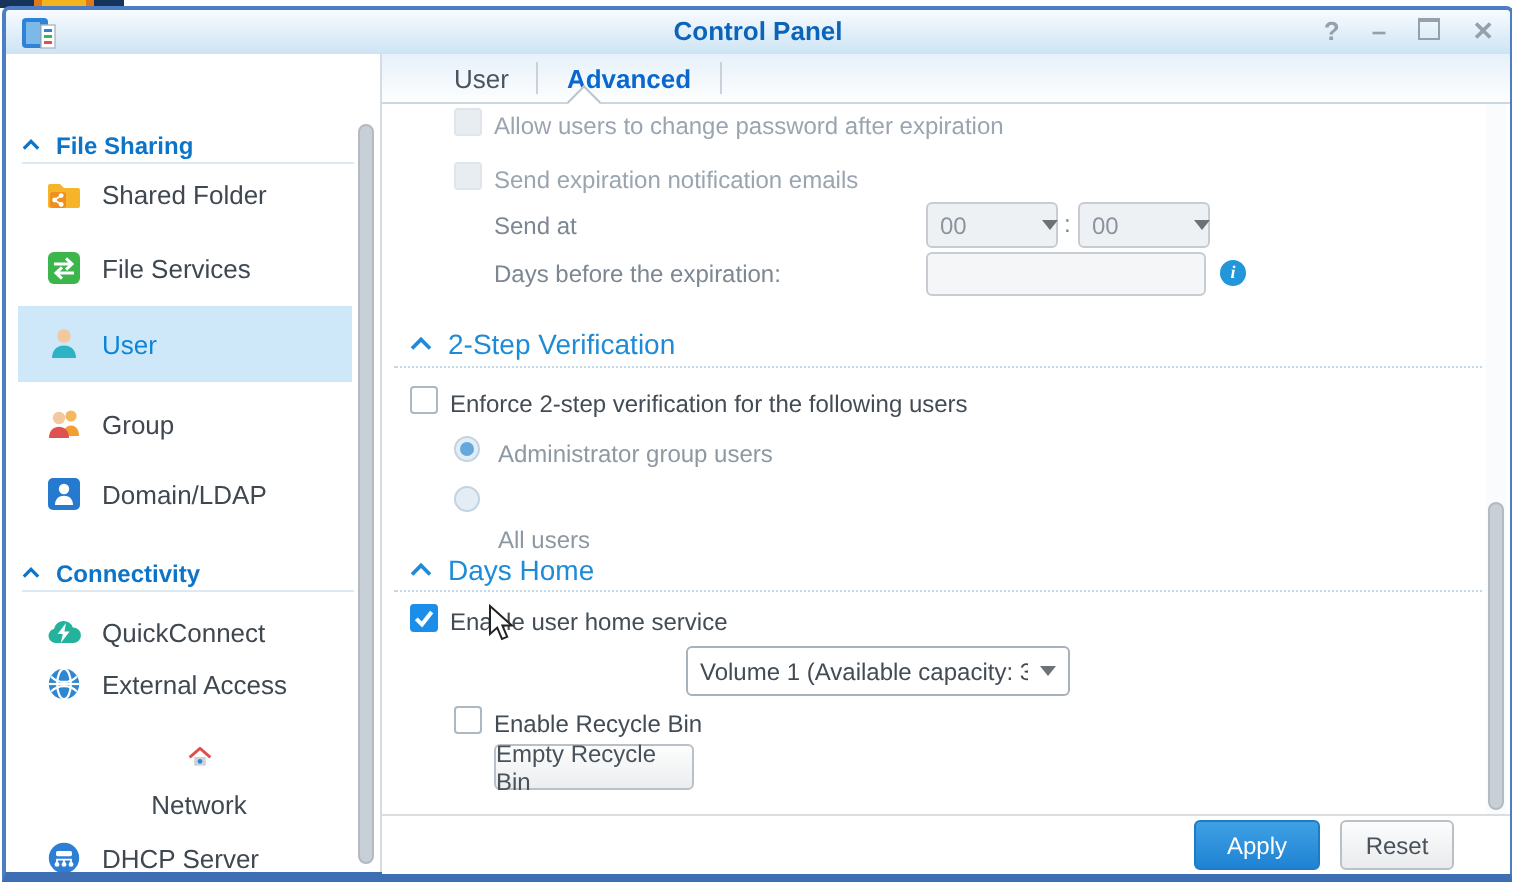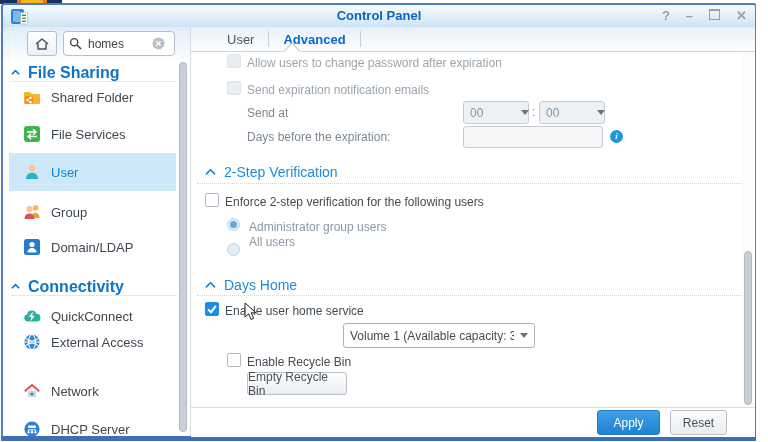--- a/index.html
+++ b/index.html
@@ -26,21 +26,21 @@
   .sidebar-top{position:absolute;left:0;top:0;right:0;height:33px;
     background:linear-gradient(#dfedf9,#fbfdfe);}
   .home-btn{position:absolute;left:24px;top:4px;width:30px;height:25px;box-sizing:border-box;
     border:1px solid #b6bfc9;border-radius:3px;background:linear-gradient(#fdfefe,#edf1f5);
     display:flex;align-items:center;justify-content:center;}
   .search-box{position:absolute;left:60px;top:4px;width:112px;height:25px;box-sizing:border-box;
     border:1px solid #b6bfc9;border-radius:4px;background:#fff;display:flex;align-items:center;padding:0 5px;}
   .search-box input{border:none;outline:none;background:transparent;width:62px;margin-left:4px;
     font-family:"Liberation Sans",sans-serif;font-size:12px;color:#3c444c;}
   .sb-header{position:absolute;left:8px;width:166px;height:17px;display:flex;align-items:center;gap:8px;
-    font-weight:bold;font-size:16px;color:#0c75c9;border-bottom:1px solid #dce8f2;}
+    font-weight:bold;font-size:12px;color:#0c75c9;border-bottom:1px solid #dce8f2;}
   .sb-item{position:absolute;left:6px;width:167px;height:38px;display:flex;align-items:center;gap:10px;
     padding-left:14px;box-sizing:border-box;font-size:13px;color:#3f4750;cursor:pointer;}
   .sb-item.selected{background:#cfe8f9;color:#0c86d6;}
   .sb-scroll{position:absolute;right:3px;top:35px;bottom:4px;width:8px;background:#f1f3f5;border-radius:4px;}
   .sb-thumb{position:absolute;left:0;top:0;width:8px;height:100%;background:#c9cfd6;
     border:1px solid #b4bac1;border-radius:4px;box-sizing:border-box;}
   .v-divider{position:absolute;left:187px;top:0;bottom:0;width:1px;background:#d5dbe1;}
   
   .content{position:absolute;left:188px;top:0;width:564px;bottom:0;background:#fff;}
   .tabbar{position:absolute;left:0;top:0;right:0;height:24px;
@@ -113,38 +113,20 @@
         <span class="win-btn">?</span>
         <span class="win-btn">–</span>
         <span class="win-btn"><span class="max-glyph"></span></span>
         <span class="win-btn">✕</span>
       </div>
     </div>
 
     <div class="body">
 
       <div class="sidebar">
-        <div class="sidebar-top">
-          <div class="home-btn">
-            <svg width="16" height="15" viewBox="0 0 16 15">
-              <path d="M2,8 L8,3 L14,8 M4,7.4 V13 h8 V7.4" fill="none" stroke="#4a545e" stroke-width="1.5" stroke-linejoin="round"></path>
-            </svg>
-          </div>
-          <div class="search-box">
-            <svg width="13" height="13" viewBox="0 0 13 13">
-              <circle cx="5.2" cy="5.2" r="3.6" fill="none" stroke="#3c444c" stroke-width="1.4"></circle>
-              <line x1="8" y1="8" x2="12" y2="12" stroke="#3c444c" stroke-width="1.6"></line>
-            </svg>
-            <input value="homes" style="">
-            <svg width="13" height="13" viewBox="0 0 13 13">
-              <circle cx="6.5" cy="6.5" r="6" fill="#b9c0c7"></circle>
-              <path d="M4.3,4.3 L8.7,8.7 M8.7,4.3 L4.3,8.7" stroke="#fff" stroke-width="1.4"></path>
-            </svg>
-          </div>
-        </div>
 
         <div class="sb-header" style="top:37px;">
           <svg width="9" height="7" viewBox="0 0 10 7">
             <polyline points="1,5.5 5,1.5 9,5.5" fill="none" stroke="#0c75c9" stroke-width="1.8"></polyline>
           </svg>
           <span>File Sharing</span>
         </div>
 
         <div class="sb-item" style="top:88px;">
           <svg width="18" height="18" viewBox="0 0 18 18">
@@ -212,21 +194,21 @@
         <div class="sb-item" style="top:296px;">
           <svg width="18" height="18" viewBox="0 0 18 18">
             <circle cx="9" cy="9" r="7.6" fill="#2e87d2"></circle>
             <ellipse cx="9" cy="9" rx="3.4" ry="7.6" fill="none" stroke="#fff" stroke-width="1.1"></ellipse>
             <line x1="1.4" y1="9" x2="16.6" y2="9" stroke="#fff" stroke-width="1.1"></line>
             <path d="M2.5,5.2 a9,9 0 0 0 13,0 M2.5,12.8 a9,9 0 0 1 13,0" fill="none" stroke="#fff" stroke-width="1.1"></path>
           </svg>
           <span>External Access</span>
         </div>
 
-        <div class="sb-item" style="top:345px;">
+        <div class="sb-item" style="top:345px;flex-direction:column;">
           <svg width="18" height="18" viewBox="0 0 18 18">
             <path d="M5,9 V15 h8 V9" fill="#cdd3d9"></path>
             <path d="M1.8,9.2 L9,3 L16.2,9.2" fill="none" stroke="#e05050" stroke-width="2" stroke-linejoin="round"></path>
             <circle cx="9" cy="12" r="1.6" fill="#2e87d2"></circle>
           </svg>
           <span>Network</span>
         </div>
 
         <div class="sb-item" style="top:383px;">
           <svg width="18" height="18" viewBox="0 0 18 18">
@@ -290,21 +272,21 @@
 
           <div class="cb enabled" style="left:14px;top:141px;"></div>
           <div class="lbl" style="left:34px;top:143px;">Enforce 2-step verification for the following users</div>
 
           <div class="radio" style="left:36px;top:166px;">
             <span class="dot"></span>
           </div>
           <div class="lbl radio-lbl" style="left:58px;top:168px;">Administrator group users</div>
 
           <div class="radio" style="left:36px;top:191px;"></div>
-          <div class="lbl radio-lbl" style="left:58px;top:183px;">All users</div>
+          <div class="lbl radio-lbl" style="left:58px;top:211px;">All users</div>
 
           <div class="sec-header" style="left:14px;top:225px;">
             <svg width="11" height="8" viewBox="0 0 11 8">
               <polyline points="1,6.3 5.5,1.7 10,6.3" fill="none" stroke="#1e8bd8" stroke-width="1.8"></polyline>
             </svg>
             <span>Days Home</span>
           </div>
           <div class="dotted" style="top:243px;"></div>
 
           <div class="cb checked" style="left:14px;top:250px;">

